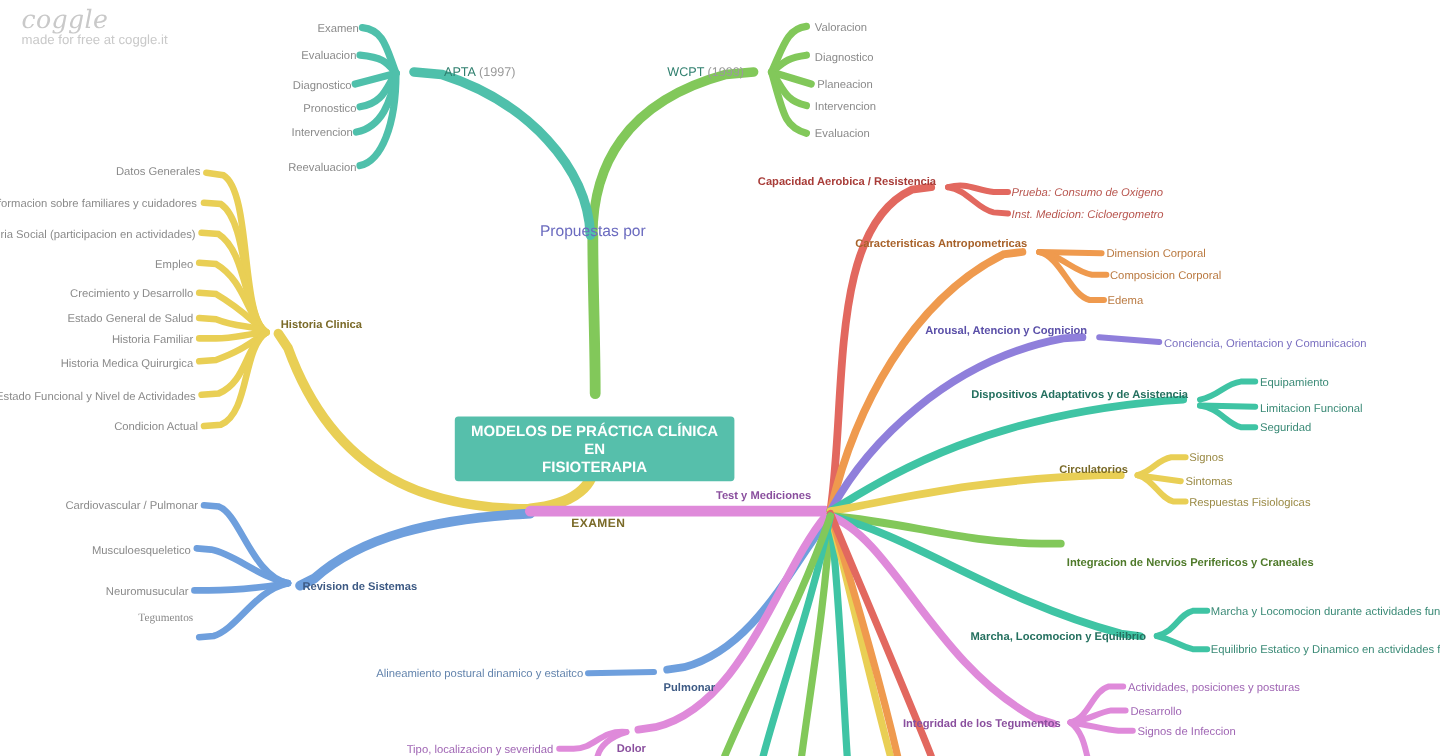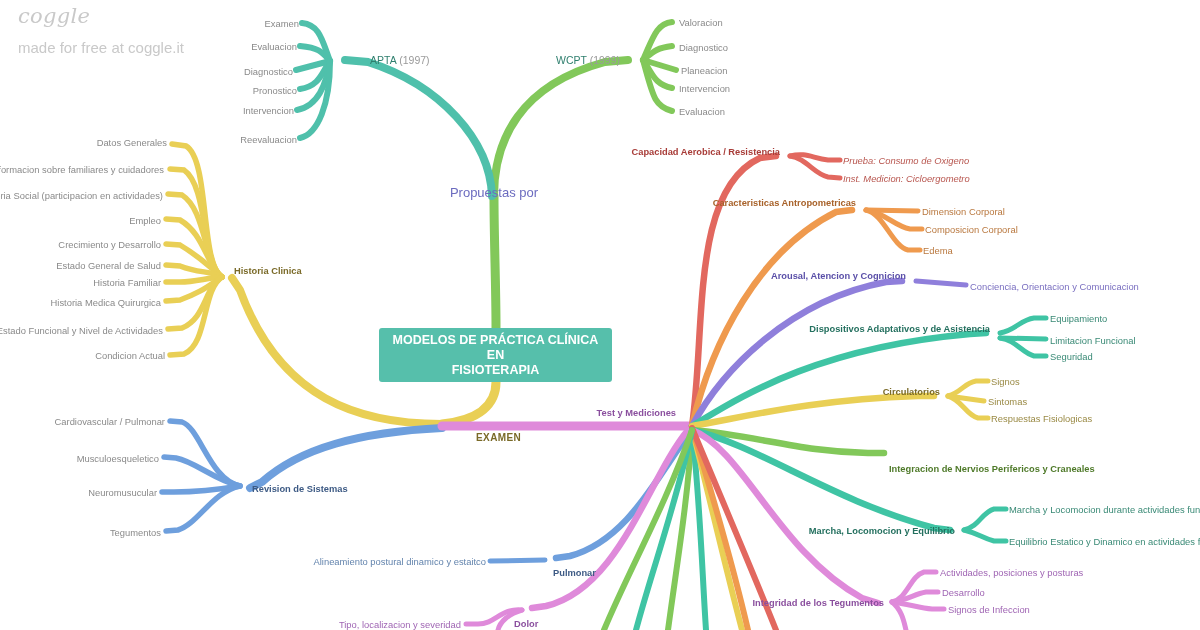--- a/index.html
+++ b/index.html
@@ -14,29 +14,29 @@
   svg#links path{fill:none;stroke-linecap:round;}
 
   
   .brand{position:absolute;left:18px;top:8px;}
   .brand-logo{
     font-family:"DejaVu Serif","Liberation Serif",serif;
     font-style:italic;font-size:21px;color:#c9c9c9;letter-spacing:.3px;
     line-height:16px;
   }
   .brand-sub{
-    font-size:15px;color:#c9c9c9;margin-top:18px;line-height:12px;
+    font-size:11px;color:#c9c9c9;margin-top:4px;line-height:12px;
   }
 
   
   .central{
     position:absolute;background:#56bfab;border-radius:3px;
     color:#ffffff;font-weight:bold;font-size:12.5px;line-height:15px;
     text-align:center;display:flex;align-items:center;justify-content:center;
-    box-sizing:border-box;padding:6px 10px;
+    box-sizing:border-box;padding:6px 10px;margin-top:19px;
   }
 
   
   .node{
     position:absolute;font-size:9.4px;line-height:11px;white-space:nowrap;
   }
   .node.bold{font-weight:bold;font-size:9.3px;}
   .node.ital{font-style:italic;}
   .node.r{transform:translate(-100%,-50%);}
   .node.l{transform:translate(0,-50%);}
@@ -218,21 +218,21 @@
 
   <div class="node bold l" style="left:252px;top:489px;color:#3d5a84;">
     <span>Revision de Sistemas</span>
   </div>
   <div class="node r" style="left:165px;top:421px;color:#8a8a8a;">
     <span>Cardiovascular / Pulmonar</span></div>
   <div class="node r" style="left:159px;top:458px;color:#8a8a8a;">
     <span>Musculoesqueletico</span></div>
   <div class="node r" style="left:157px;top:492px;color:#8a8a8a;">
     <span>Neuromusucular</span></div>
-  <div class="node r" style="left:161px;top:532px;color:#8a8a8a;">
+  <div class="node r" style="left:161px;top:516px;color:#8a8a8a;font-family:Liberation Serif, serif;">
     <span>Tegumentos</span></div>
 
   <div class="node bold r" style="left:676px;top:413px;color:#8a4f9e;">
     <span>Test y Mediciones</span>
   </div>
 
   <div class="node bold r" style="left:780px;top:152px;color:#a83c38;">
     <span>Capacidad Aerobica / Resistencia</span></div>
   <div class="node ital l" style="left:843px;top:160px;color:#b8564f;">
     <span>Prueba: Consumo de Oxigeno</span></div>

